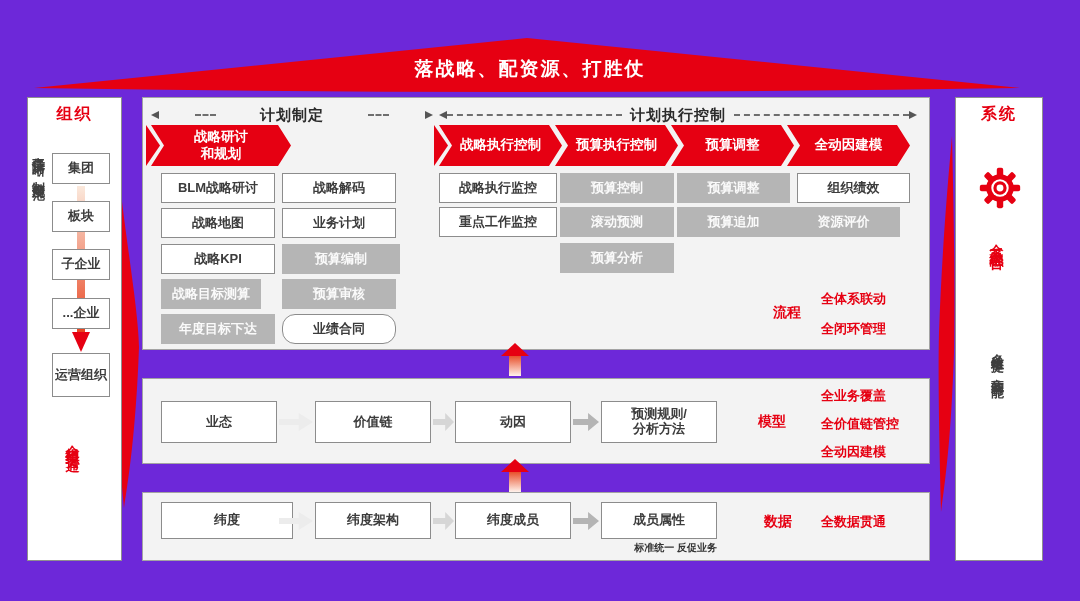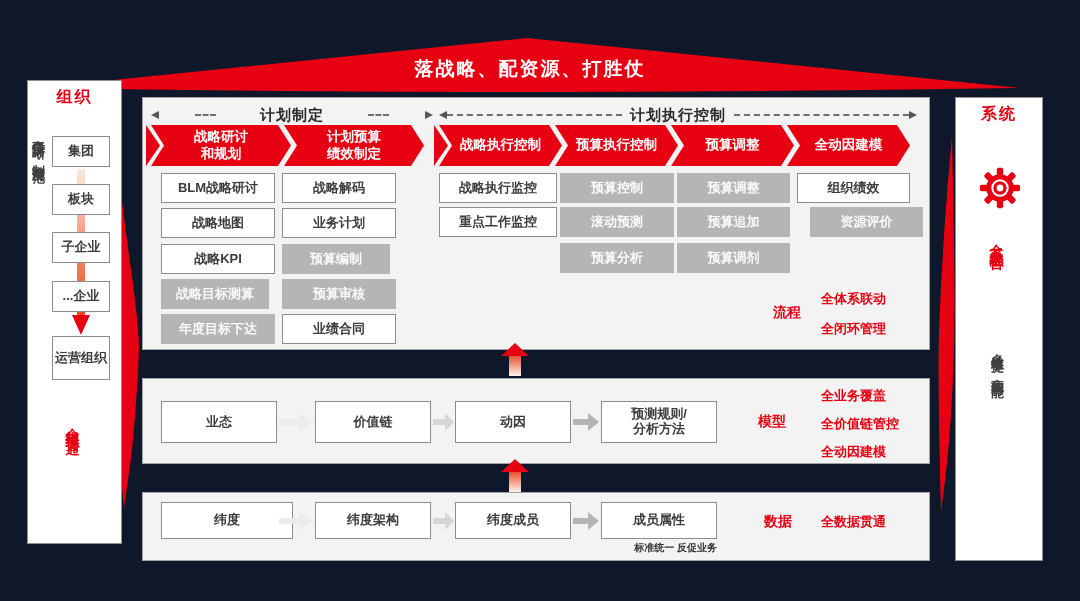--- a/index.html
+++ b/index.html
@@ -1,17 +1,17 @@
 <!DOCTYPE html>
 <html><head>
 <meta charset="utf-8">
 <style>
   html,body{margin:0;padding:0;background:#fff;}
   body{font-family:"Liberation Sans","DejaVu Sans",sans-serif;}
-  .stage{position:relative;width:1080px;height:601px;background:#0f172a;overflow:hidden;}
+  .stage{position:relative;width:1080px;height:601px;background:#6d28d9;overflow:hidden;}
   .abs{position:absolute;}
   
   .panel{position:absolute;background:#fff;border:1.5px solid #8f8f8f;box-sizing:border-box;}
   .band{position:absolute;background:#f3f3f3;border:1.5px solid #a3a3a3;box-sizing:border-box;}
   .panel-title{position:absolute;left:0;right:0;top:6px;text-align:center;color:#e60012;font-size:16px;font-weight:700;letter-spacing:2px;}
   
   .box{position:absolute;display:flex;align-items:center;justify-content:center;text-align:center;font-size:13px;font-weight:600;box-sizing:border-box;line-height:1.15;white-space:pre-line;}
   .box.outline{background:#fff;border:1.5px solid #8c8c8c;color:#3c3c3c;}
   .box.filled{background:#b5b5b5;color:#fafafa;border:1.5px solid #b5b5b5;}
   
@@ -49,21 +49,21 @@
   <div class="banner-title">落战略、配资源、打胜仗</div>
 
   <svg class="abs" style="left:108px;top:112px;" width="36" height="400" viewBox="0 0 36 400">
     <path d="M8 30 C14 110 30 190 31 235 C28 320 20 370 16 396 C10 330 4 250 3 205 C3 130 5 70 8 30 Z" fill="#e60012"></path>
   </svg>
 
   <svg class="abs" style="left:936px;top:132px;" width="22" height="384" viewBox="0 0 22 384">
     <path d="M16 4 C18 90 19 160 18 220 C15 310 9 350 5 380 C3 300 2 240 3 200 C6 120 11 60 16 4 Z" fill="#e60012"></path>
   </svg>
 
-  <div class="panel" style="left:27px;top:80px;width:95px;height:464px;">
+  <div class="panel" style="left:27px;top:97px;width:95px;height:464px;">
     <div class="panel-title">组织</div>
     <div class="vtext vdark" style="left:4px;top:48px;height:215px;letter-spacing:2px;">责任清晰 制度规范</div>
 
     <svg class="abs" style="left:43px;top:88px;" width="20" height="167" viewBox="0 0 20 167">
       <defs>
         <linearGradient id="og" x1="0" y1="0" x2="0" y2="1">
           <stop offset="0" stop-color="#fbe9dc"></stop>
             <stop offset="1" stop-color="#e8431f"></stop>
         </linearGradient>
       </defs>
@@ -91,54 +91,51 @@
       <span class="tri-l"></span>
       <span class="dash"></span>
       <span class="sec-title">计划执行控制</span>
       <span class="dash"></span>
       <span class="tri-r"></span>
     </div>
 
     <div class="chev-lead" style="left:3px;"></div>
     <div class="chev" style="left:8px;width:140px;">战略研讨
 和规划</div>
-    <div class="chev" style="left:141px;width:140px;">计划预算
-绩效制定</div>
 
     <div class="chev-lead" style="left:291px;"></div>
     <div class="chev" style="left:296px;width:123px;">战略执行控制</div>
     <div class="chev" style="left:412px;width:123px;">预算执行控制</div>
     <div class="chev" style="left:528px;width:123px;">预算调整</div>
     <div class="chev" style="left:644px;width:123px;">全动因建模</div>
 
     <div class="box outline" style="left:18px;top:75px;width:114px;height:30px;">BLM战略研讨</div>
     <div class="box outline" style="left:18px;top:146px;width:114px;height:30px;">战略KPI</div>
     <div class="box outline" style="left:18px;top:110px;width:114px;height:30px;">战略地图</div>
-    <div class="box filled" style="left:18px;top:181px;width:108px;height:30px;">战略目标测算</div>
+    <div class="box filled" style="left:18px;top:181px;width:100px;height:30px;">战略目标测算</div>
     <div class="box filled" style="left:18px;top:216px;width:114px;height:30px;">年度目标下达</div>
 
     <div class="box outline" style="left:139px;top:75px;width:114px;height:30px;">战略解码</div>
     <div class="box outline" style="left:139px;top:110px;width:114px;height:30px;">业务计划</div>
-    <div class="box filled" style="left:139px;top:146px;width:108px;height:30px;">预算编制</div>
+    <div class="box filled" style="left:139px;top:146px;width:118px;height:30px;">预算编制</div>
     <div class="box filled" style="left:139px;top:181px;width:114px;height:30px;">预算审核</div>
-    <div class="box outline" style="left:139px;top:216px;width:114px;height:30px;">业绩合同</div>
+    <div class="box outline" style="left:139px;top:216px;width:114px;height:30px;border-radius:13px;">业绩合同</div>
 
     <div class="box outline" style="left:296px;top:75px;width:118px;height:30px;">战略执行监控</div>
     <div class="box outline" style="left:296px;top:109px;width:118px;height:30px;">重点工作监控</div>
 
     <div class="box filled" style="left:417px;top:75px;width:114px;height:30px;">预算控制</div>
     <div class="box filled" style="left:417px;top:109px;width:114px;height:30px;">滚动预测</div>
     <div class="box filled" style="left:417px;top:145px;width:114px;height:30px;">预算分析</div>
 
     <div class="box filled" style="left:534px;top:75px;width:113px;height:30px;">预算调整</div>
     <div class="box filled" style="left:534px;top:109px;width:113px;height:30px;">预算追加</div>
-    <div class="box filled" style="left:534px;top:145px;width:113px;height:30px;">预算调剂</div>
 
     <div class="box outline" style="left:654px;top:75px;width:113px;height:30px;">组织绩效</div>
-    <div class="box filled" style="left:667px;top:109px;width:113px;height:30px;">资源评价</div>
+    <div class="box filled" style="left:644px;top:109px;width:113px;height:30px;">资源评价</div>
 
     <div class="tag" style="left:630px;top:206px;">流程</div>
     <div class="note" style="left:678px;top:192px;">全体系联动</div>
     <div class="note" style="left:678px;top:222px;">全闭环管理</div>
   </div>
 
   <svg class="abs" style="left:501px;top:343px;" width="28" height="33" viewBox="0 0 28 33">
     <defs>
         <linearGradient id="ua1" x1="0" y1="0" x2="0" y2="1">
           <stop offset="0" stop-color="#e8502b"></stop>

